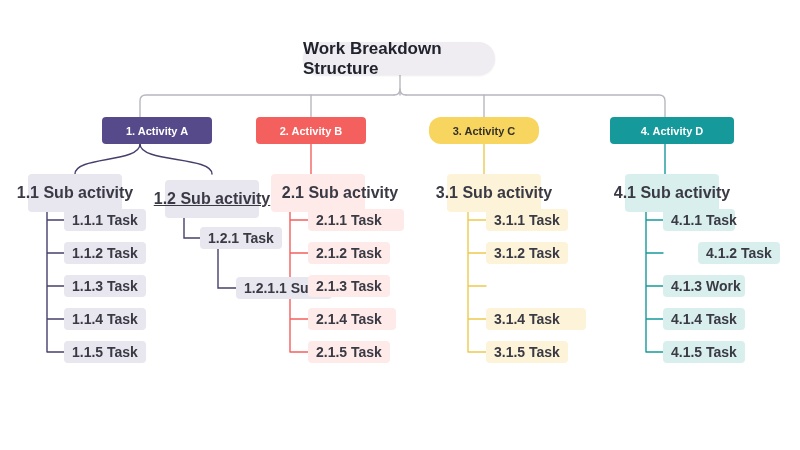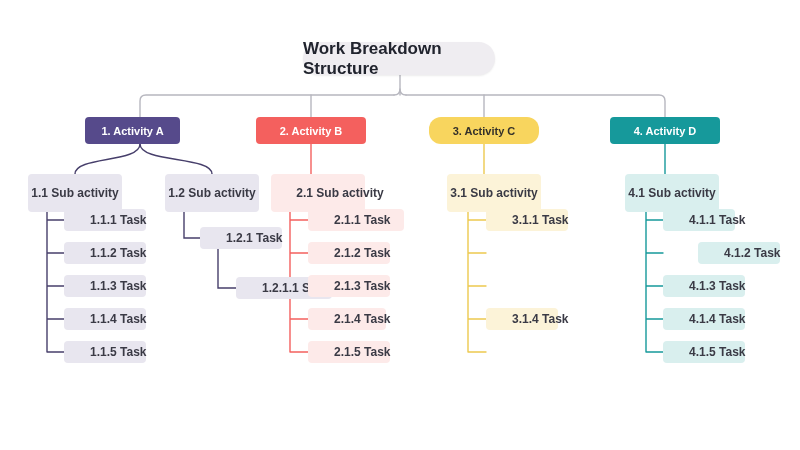--- a/index.html
+++ b/index.html
@@ -12,22 +12,22 @@
   .node{
     position:absolute;box-sizing:border-box;display:flex;align-items:center;justify-content:center;
     border-radius:4px;font-weight:bold;color:#3a3a45;white-space:nowrap;
   }
   .title-pill{
     position:absolute;left:303px;top:42px;width:192px;height:33px;border-radius:17px;
     background:#efedf1;display:flex;align-items:center;justify-content:center;
     font-weight:bold;font-size:17px;color:#21242e;box-shadow:0 1px 2px rgba(0,0,0,0.08);
   }
   .activity{height:27px;font-size:11px;}
-  .sub{height:38px;font-size:12px;}
-  .task{height:22px;font-size:12px;justify-content:flex-start;padding-left:26px;}
+  .sub{height:38px;font-size:16px;}
+  .task{height:22px;font-size:14px;justify-content:flex-start;padding-left:8px;}
   .a-dark{background:#564a8b;color:#ffffff;}
   .a-light{background:#e8e6ef;}
   .b-dark{background:#f4605e;color:#ffffff;}
   .b-light{background:#fdeae9;}
   .c-dark{background:#f8d55e;color:#33302a;}
   .c-light{background:#fcf3d8;}
   .d-dark{background:#16999b;color:#ffffff;}
   .d-light{background:#d9efee;}
 </style>
 </head>
@@ -64,48 +64,50 @@
     </g>
 
     <g stroke="#16999b" stroke-width="1.4" fill="none" stroke-linecap="round">
       <path d="M665,144 V174"></path>
       <path d="M646,196 V352 M646,220 H663 M646,253 H663 M646,286 H663 M646,319 H663 M646,352 H663"></path>
     </g>
   </svg>
 
   <div class="title-pill">Work Breakdown Structure</div>
 
-  <div class="node activity a-dark" style="left:85px;top:117px;width:95px;">1. Activity A</div>
+  <div class="node activity a-dark" style="left:102px;top:117px;width:110px;">1. Activity A</div>
   <div class="node activity b-dark" style="left:256px;top:117px;width:110px;">2. Activity B</div>
   <div class="node activity c-dark" style="left:429px;top:117px;width:110px;border-radius:12px;">3. Activity C</div>
-  <div class="node activity d-dark" style="left:610px;top:117px;width:110px;">4. Activity D</div>
+  <div class="node activity d-dark" style="left:610px;top:117px;width:124px;">4. Activity D</div>
 
   <div class="node sub a-light" style="left:28px;top:174px;width:94px;">1.1 Sub activity</div>
-  <div class="node sub a-light" style="left:165px;top:174px;width:94px;">1.2 Sub activity</div>
+  <div class="node sub a-light" style="left:165px;top:180px;width:94px;text-decoration:underline;">1.2 Sub activity</div>
   <div class="node sub b-light" style="left:271px;top:174px;width:94px;padding-left:44px;">2.1 Sub activity</div>
   <div class="node sub c-light" style="left:447px;top:174px;width:94px;">3.1 Sub activity</div>
   <div class="node sub d-light" style="left:625px;top:174px;width:94px;">4.1 Sub activity</div>
 
   <div class="node task a-light" style="left:64px;top:209px;width:82px;">1.1.1 Task</div>
   <div class="node task a-light" style="left:64px;top:242px;width:82px;">1.1.2 Task</div>
   <div class="node task a-light" style="left:64px;top:275px;width:82px;">1.1.3 Task</div>
   <div class="node task a-light" style="left:64px;top:308px;width:82px;">1.1.4 Task</div>
   <div class="node task a-light" style="left:64px;top:341px;width:82px;">1.1.5 Task</div>
 
   <div class="node task a-light" style="left:200px;top:227px;width:82px;">1.2.1 Task</div>
   <div class="node task a-light" style="left:236px;top:277px;width:96px;">1.2.1.1 Sub-Task</div>
 
   <div class="node task b-light" style="left:308px;top:209px;width:96px;">2.1.1 Task</div>
   <div class="node task b-light" style="left:308px;top:242px;width:82px;">2.1.2 Task</div>
   <div class="node task b-light" style="left:308px;top:275px;width:82px;">2.1.3 Task</div>
-  <div class="node task b-light" style="left:308px;top:308px;width:78px;">2.1.4 Task</div>
+  <div class="node task b-light" style="left:308px;top:308px;width:88px;">2.1.4 Task</div>
   <div class="node task b-light" style="left:308px;top:341px;width:82px;">2.1.5 Task</div>
 
   <div class="node task c-light" style="left:486px;top:209px;width:82px;">3.1.1 Task</div>
-  <div class="node task c-light" style="left:486px;top:308px;width:72px;">3.1.4 Task</div>
+  <div class="node task c-light" style="left:486px;top:242px;width:82px;">3.1.2 Task</div>
+  <div class="node task c-light" style="left:486px;top:308px;width:100px;">3.1.4 Task</div>
+  <div class="node task c-light" style="left:486px;top:341px;width:82px;">3.1.5 Task</div>
 
   <div class="node task d-light" style="left:663px;top:209px;width:72px;">4.1.1 Task</div>
   <div class="node task d-light" style="left:698px;top:242px;width:82px;">4.1.2 Task</div>
-  <div class="node task d-light" style="left:663px;top:275px;width:82px;">4.1.3 Task</div>
+  <div class="node task d-light" style="left:663px;top:275px;width:82px;">4.1.3 Work</div>
   <div class="node task d-light" style="left:663px;top:308px;width:82px;">4.1.4 Task</div>
   <div class="node task d-light" style="left:663px;top:341px;width:82px;">4.1.5 Task</div>
 
 </div>
 
 </body></html>

